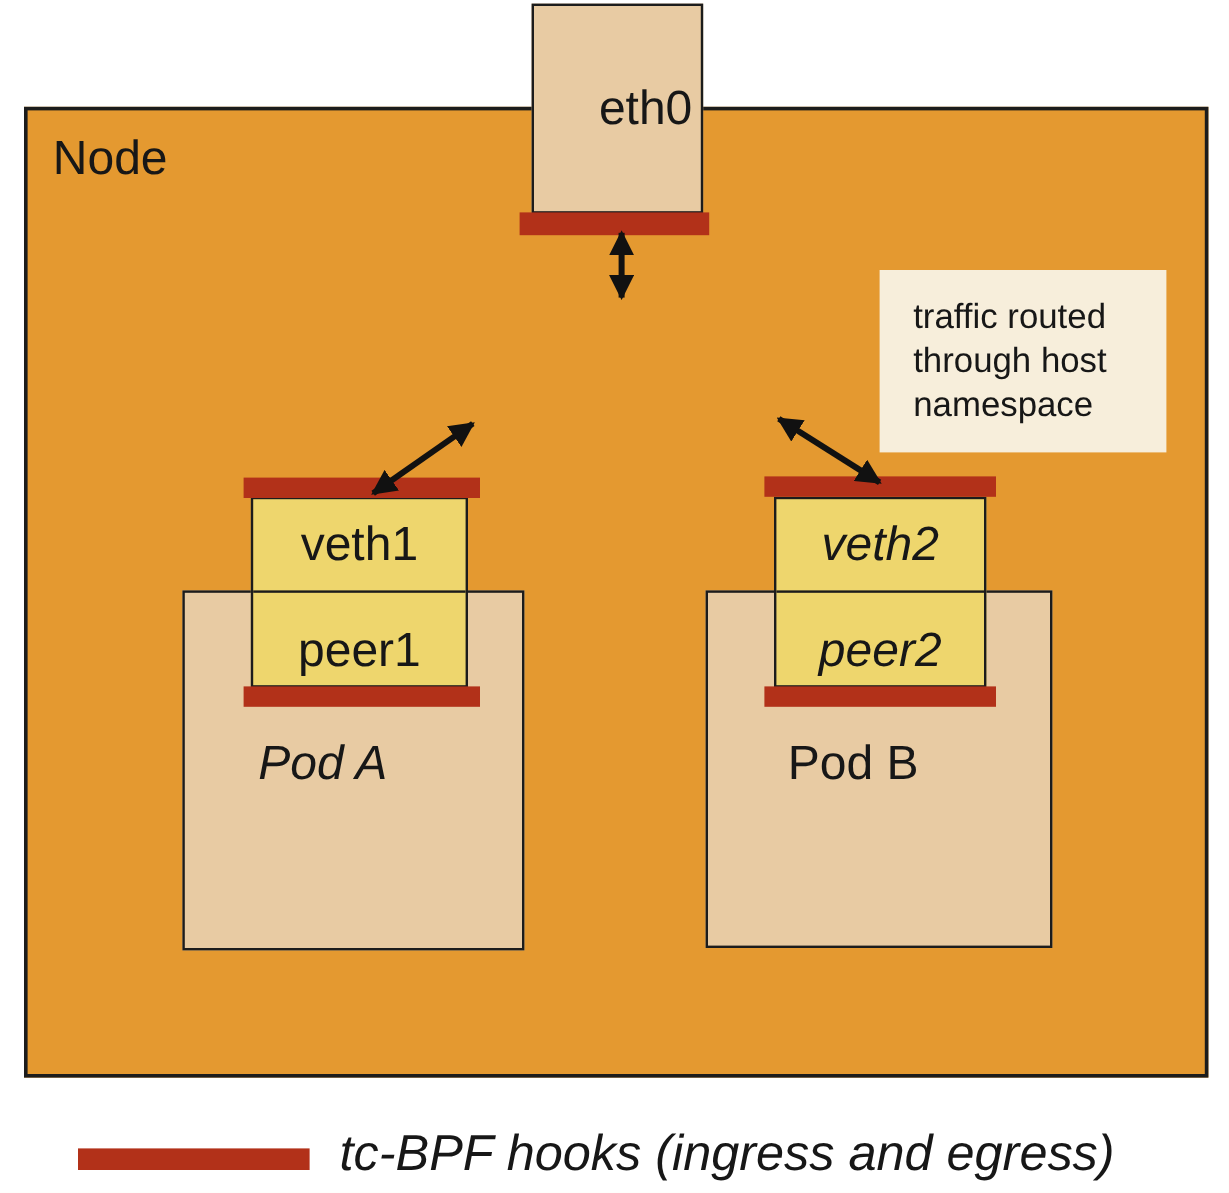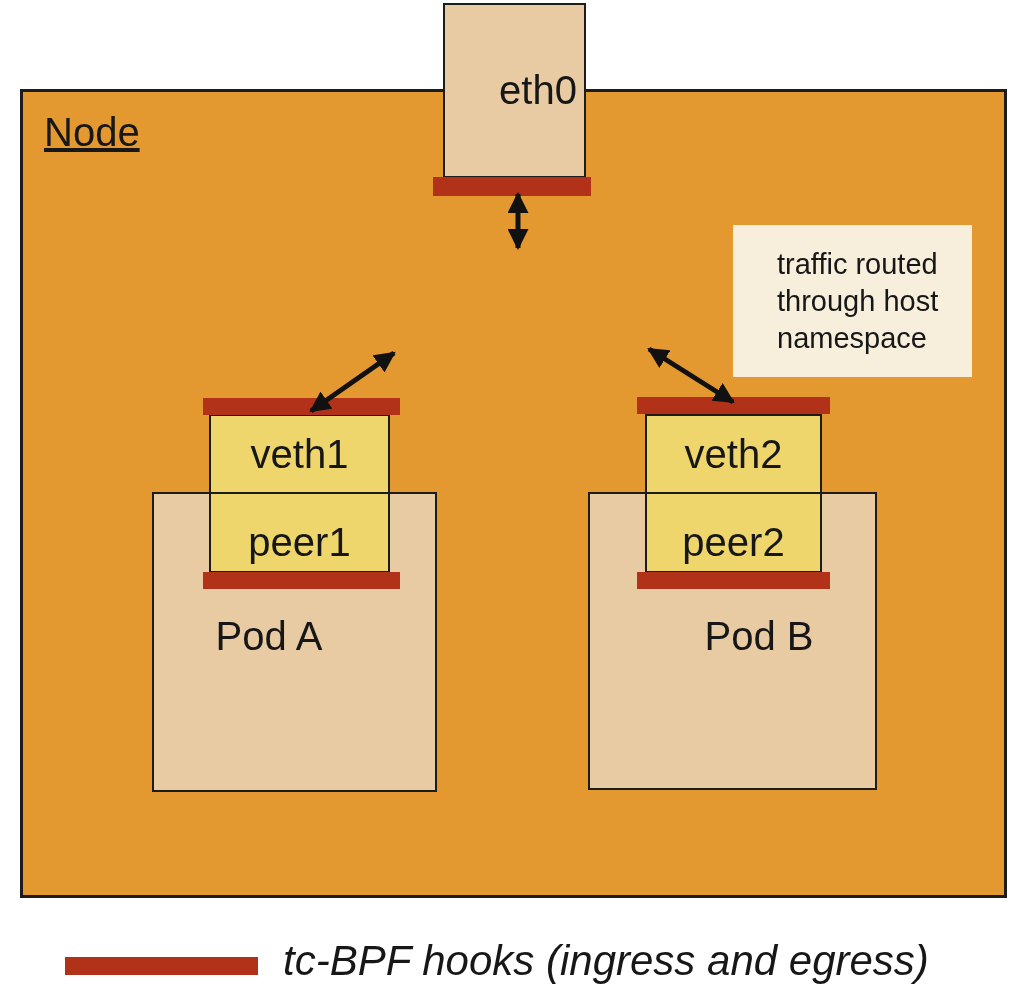--- a/index.html
+++ b/index.html
@@ -6,31 +6,31 @@
   .canvas {
     position:relative; width:1024px; height:994px; background:#ffffff;
     font-family:"Liberation Sans", sans-serif; color:var(--text, #171717);
     overflow:hidden;
   }
   .abs { position:absolute; box-sizing:border-box; }
   .box { position:absolute; box-sizing:border-box; border:2px solid var(--line,#1c1c1c); }
   .label { position:absolute; font-size:40px; line-height:1.1; white-space:nowrap; }
 
   #node        { left:20px;  top:89px;  width:987px; height:809px; background:var(--node-bg); border-width:3px; }
-  #node-label  { left:44px;  top:110px;text-decoration:underline; }
+  #node-label  { left:44px;  top:110px; }
 
   #pod-a       { left:152px; top:492px; width:285px; height:300px; background:var(--pod-bg); }
   #pod-b       { left:588px; top:492px; width:289px; height:298px; background:var(--pod-bg); }
   .pod-label   { top:614px; text-align:center; }
-  #pod-a-label { left:152px; width:234px; }
-  #pod-b-label { left:612px; width:294px; }
+  #pod-a-label { left:152px; width:234px;font-style:italic; }
+  #pod-b-label { left:564px; width:294px; }
 
   .iface-box   { background:var(--iface-bg); }
   #veth1-box   { left:209px; top:414px; width:181px; height:159px; }
-  #veth2-box   { left:645px; top:414px; width:177px; height:159px; }
+  #veth2-box   { left:645px; top:414px; width:177px; height:159px;font-style:italic; }
   .iface-cell-top    { box-sizing:border-box; height:78px; border-bottom:2px solid var(--line,#1c1c1c);
                        display:flex; align-items:center; justify-content:center; font-size:40px; }
   .iface-cell-bottom { box-sizing:border-box; height:97px;
                        display:flex; align-items:center; justify-content:center; font-size:40px; }
 
   .hookbar { position:absolute; background:var(--hook-red); }
   #hook-eth0         { left:433px; top:177px; width:158px; height:19px; }
   #hook-veth1        { left:203px; top:398px; width:197px; height:17px; }
   #hook-peer1        { left:203px; top:572px; width:197px; height:17px; }
   #hook-veth2        { left:637px; top:397px; width:193px; height:17px; }
@@ -41,21 +41,21 @@
 
   #iptables-box { left:363px; top:232px; width:302px; height:142px; background:var(--iface-bg);
                   display:flex; align-items:center; justify-content:center; }
   #iptables-box .vline { position:absolute; top:0; bottom:0; width:2px; background:var(--line,#1c1c1c); }
   #iptables-vline-left  { left:40px; }
   #iptables-vline-right { left:260px; }
   #iptables-label { font-size:40px; line-height:44px; white-space:pre-line; text-align:left; }
 
   #note-box { left:733px; top:225px; width:239px; height:152px; background:var(--note-bg);
               display:flex; align-items:center; }
-  #note-text { font-size:29px; line-height:37px; white-space:pre-line; padding-left:44px; }
+  #note-text { font-size:29px; line-height:37px; white-space:pre-line; padding-left:28px; }
 
   #arrows { position:absolute; left:0; top:0; width:1024px; height:994px; pointer-events:none; }
 
   #legend-swatch { left:65px; top:957px; width:193px; height:18px; background:var(--hook-red); }
   #legend-label  { left:283px; top:938px; font-size:42px;font-style:italic; }
 </style>
 </head>
 <body>
 
 <div class="canvas">

